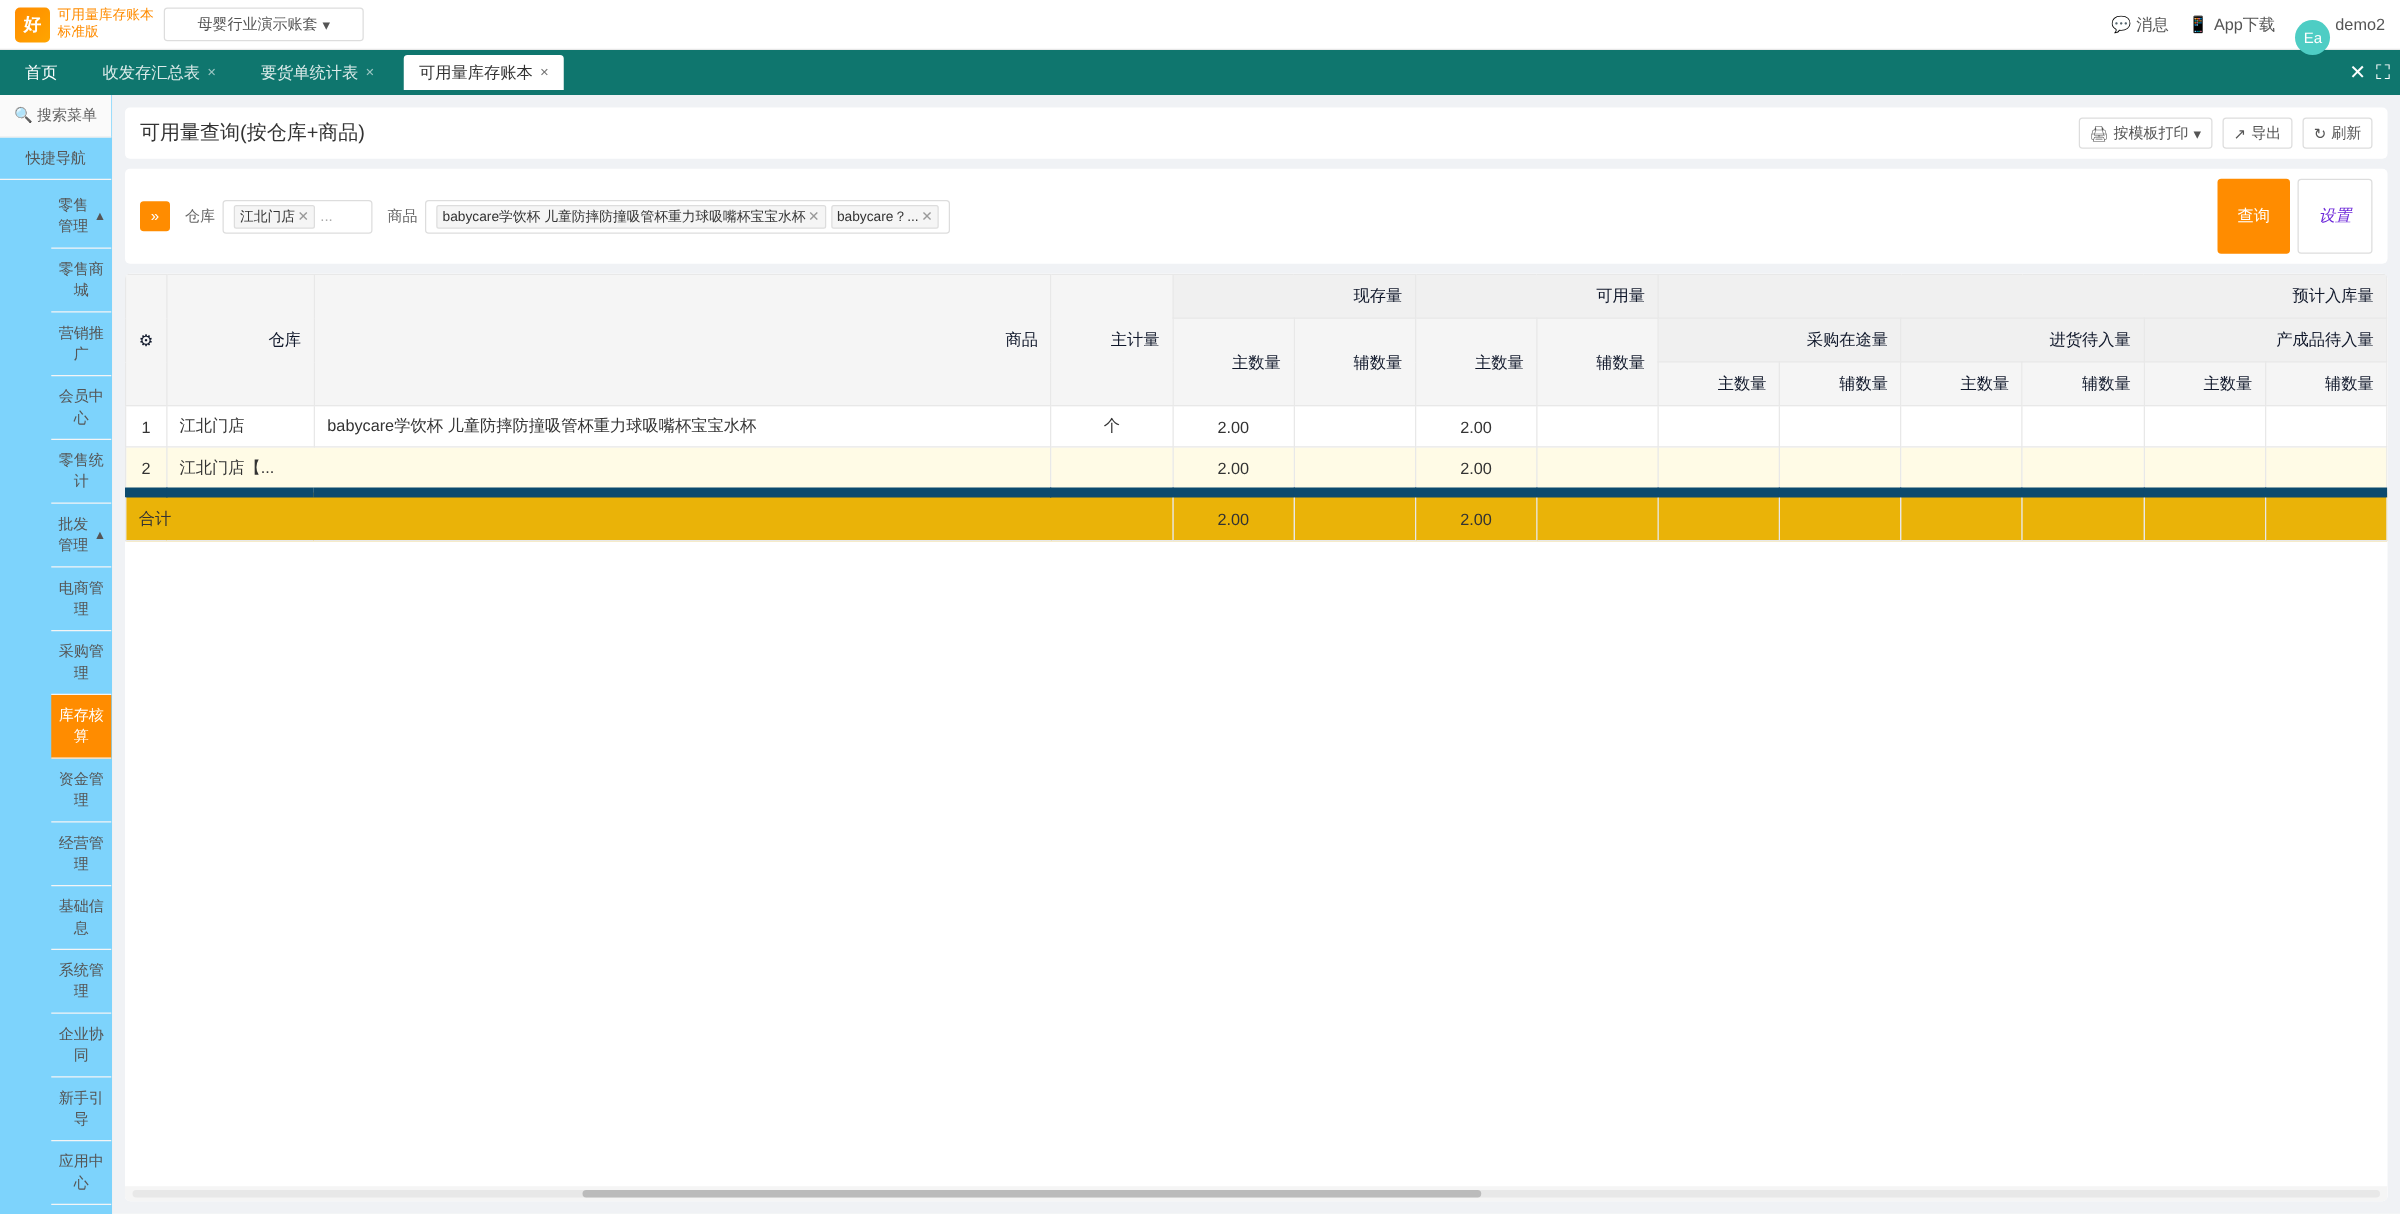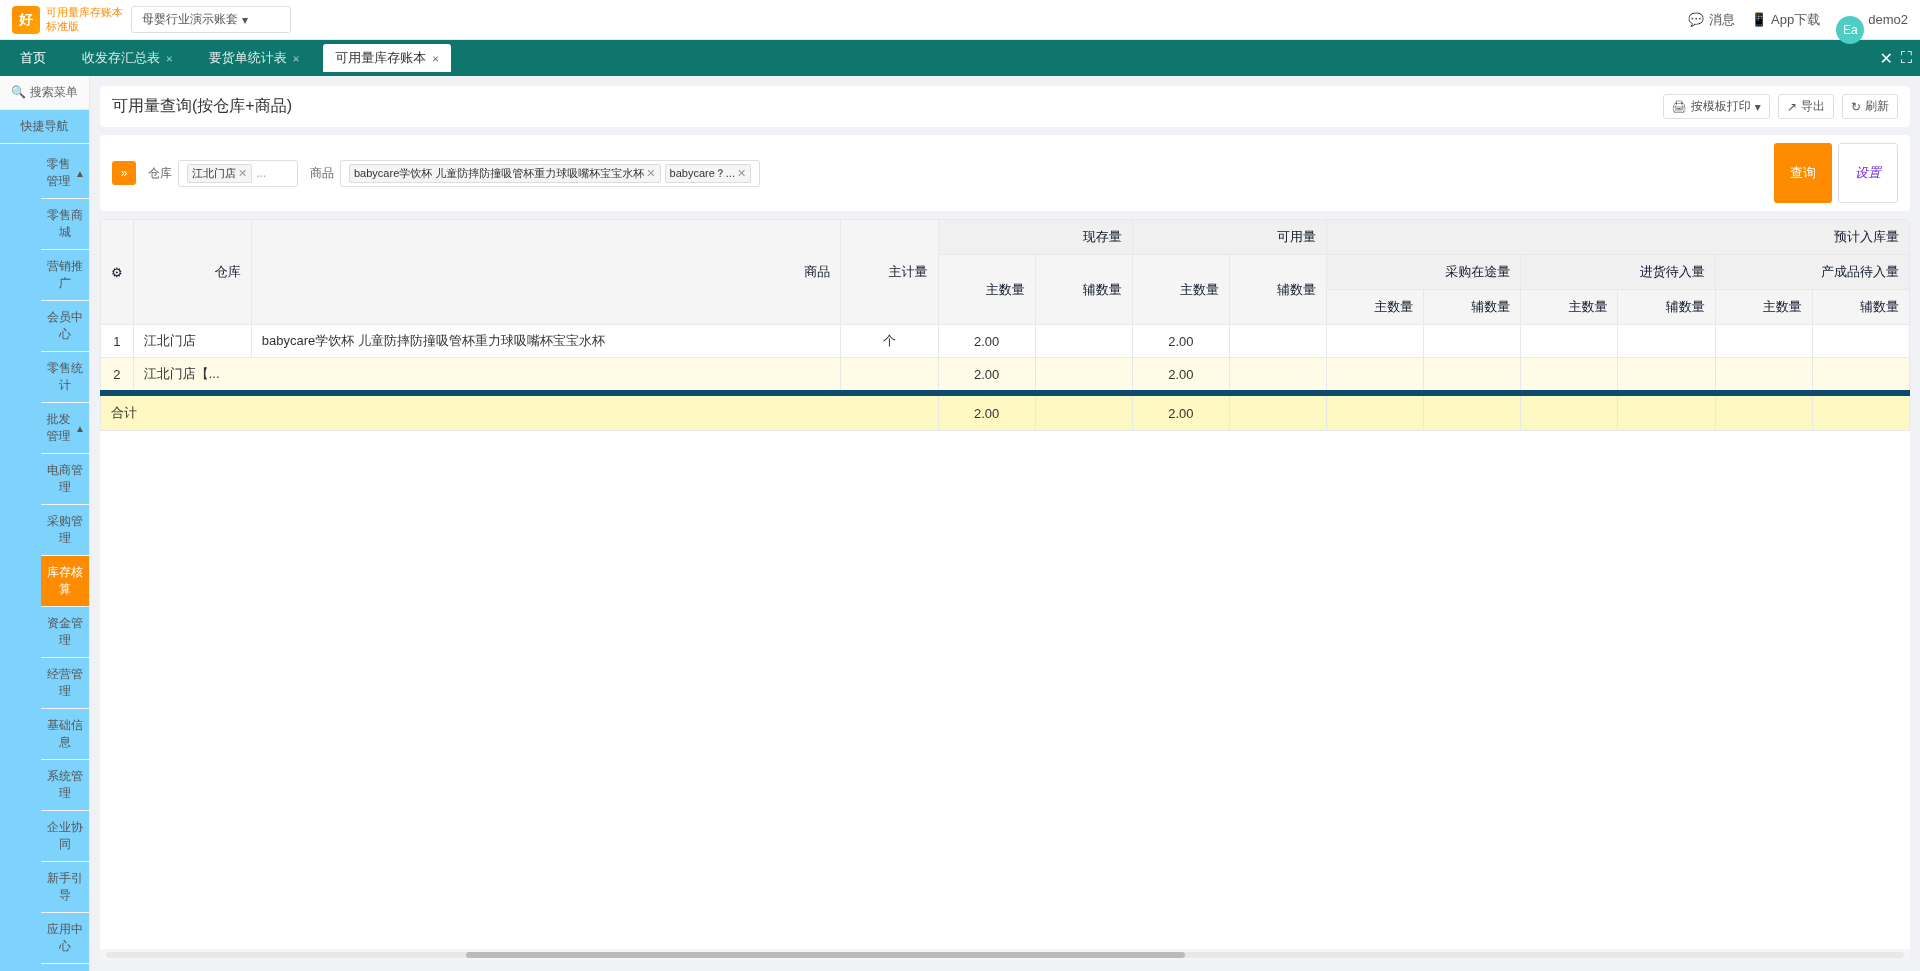--- a/index.html
+++ b/index.html
@@ -47,20 +47,21 @@
       align-items: center;
       gap: 4px;
       padding: 4px 10px;
       border: 1px solid #ddd;
       border-radius: 3px;
       background: #fff;
       cursor: pointer;
       font-size: 12px;
       color: #555;
       min-width: 160px;
+      justify-content: center;
     }
     .top-header-right {
       display: flex;
       align-items: center;
       gap: 16px;
     }
     .header-action {
       display: flex;
       align-items: center;
       gap: 4px;
@@ -354,22 +355,22 @@
       font-weight: 500;
     }
 
     
     .th-group {
       background: #f0f0f0;
     }
 
     
     .table-footer {
-      background: #fef9c3;
-      border-top: 6px solid #0c4a6e;
+      background: #eab308;
+      border-top: 8px solid #0c4a6e;
     }
     .table-footer td {
       padding: 8px 10px;
       text-align: center;
       font-weight: 500;
       color: #333;
     }
 
     
     .scroll-bar-container {

